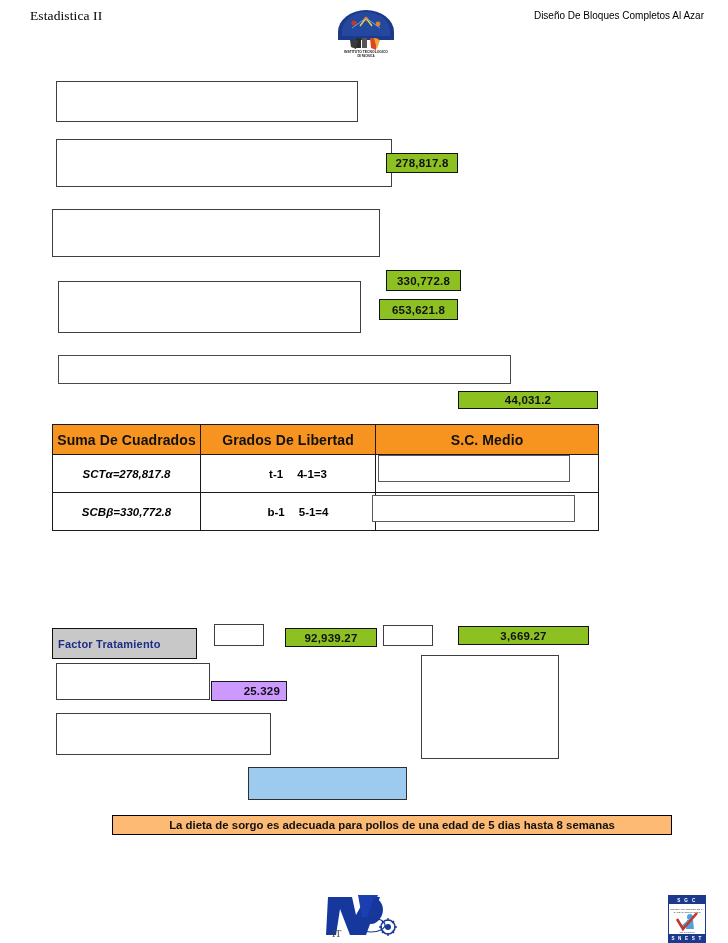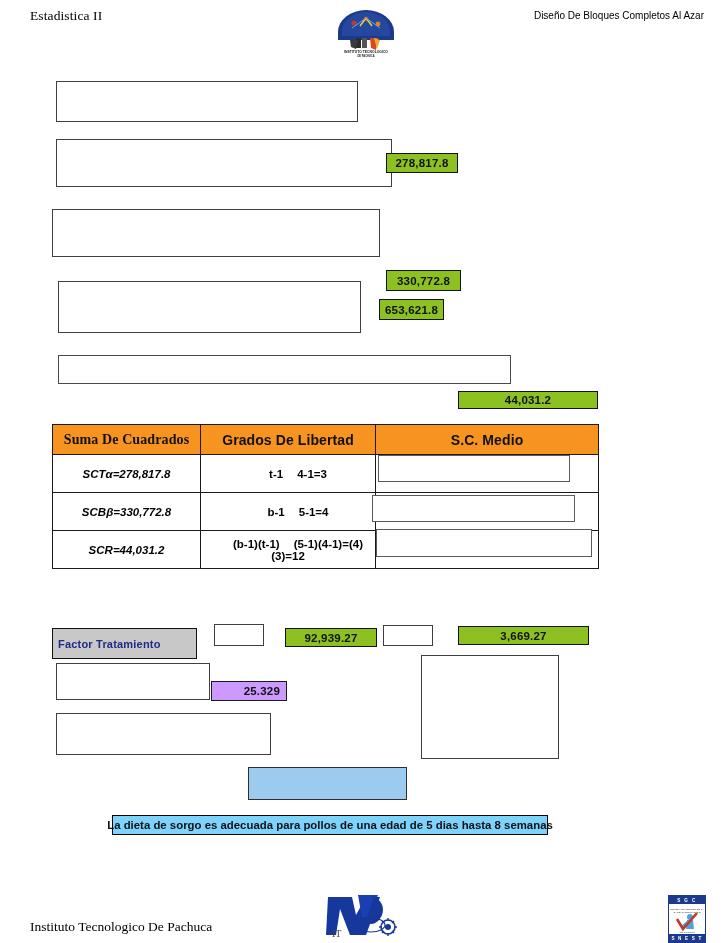--- a/index.html
+++ b/index.html
@@ -111,21 +111,21 @@
     font-weight: bold;
     height: 30px;
     letter-spacing: .1px;
   }
   .anova td {
     height: 38px;
     background: #ffffff;
     font-size: 11.5px;
     font-weight: bold;
   }
-  .col-sc  { width: 148px; font-family: Liberation Serif, serif; }
+  .col-sc  { width: 148px; }
   .col-gl  { width: 175px; }
   .col-scm { width: 223px; }
 
   .sc-cell { font-style: italic; font-weight: bold; font-size: 11.6px; }
   .sc-cell .nm { font-style: italic; }
   .gl-cell { font-weight: bold; font-size: 11.6px; }
   .gl-cell .g1 { margin-right: 14px; padding-left: 20px; }
 
   
   .scm-cell { position: relative; background:#fff; }
@@ -133,22 +133,22 @@
     position: absolute;
     background: #ffffff;
     border: 1.3px solid #5a5a5a;
     box-sizing: border-box;
   }
 
   
   .banner {
     position: absolute;
     left: 112px; top: 815px;
-    width: 436px; height: 20px;
-    background: #7dd3fc;
+    width: 560px; height: 20px;
+    background: #fdba74;
     border: 1.7px solid #000000;
     box-sizing: border-box;
     display: flex;
     align-items: center;
     justify-content: center;
     font-size: 11.4px;
     font-weight: bold;
     color: #111;
     white-space: nowrap;
   }
@@ -203,21 +203,21 @@
 
   <div class="box" style="left:56px; top:81px; width:302px; height:41px;"></div>
 
   <div class="box" style="left:56px; top:139px; width:336px; height:48px;"></div>
   <div class="chip" style="left:386px; top:153px; width:72px; height:20px;">278,817.8</div>
 
   <div class="box" style="left:52px; top:209px; width:328px; height:48px;"></div>
   <div class="chip" style="left:386px; top:226px; width:75px; height:21px;margin-top:44px;">330,772.8</div>
 
   <div class="box" style="left:58px; top:281px; width:303px; height:52px;"></div>
-  <div class="chip" style="left:379px; top:299px; width:65px; height:21px;">653,621.8</div>
+  <div class="chip" style="left:379px; top:299px; width:79px; height:21px;">653,621.8</div>
 
   <div class="box thin" style="left:58px; top:355px; width:453px; height:29px;"></div>
   <div class="chip" style="left:458px; top:391px; width:140px; height:18px;">44,031.2</div>
 
   <table class="anova">
     <thead>
       <tr>
         <th class="col-sc">Suma De Cuadrados</th>
         <th class="col-gl">Grados De Libertad</th>
         <th class="col-scm">S.C. Medio</th>
@@ -239,52 +239,40 @@
         <td class="sc-cell">
           <span class="nm">SCB</span><span>β</span><span>=330,772.8</span>
         </td>
         <td class="gl-cell">
           <span class="g1">b-1</span><span>5-1=4</span>
         </td>
         <td class="scm-cell">
           <div class="scm-inner" style="left:-4px; top:2px; width:203px; height:27px;"></div>
         </td>
       </tr>
-      <tr>
-        <td class="sc-cell">
-          <span class="nm">SCR</span><span></span><span>=44,031.2</span>
-        </td>
-        <td class="gl-cell">
-          <span class="g1">(b-1)(t-1)</span><span>(5-1)(4-1)=(4)(3)=12</span>
-        </td>
-        <td class="scm-cell">
-          <div class="scm-inner" style="left:0px; top:-2px; width:216px; height:28px;"></div>
-        </td>
-      </tr>
     </tbody>
   </table>
 
   <div class="chip grey" style="left:52px; top:628px; width:145px; height:31px; font-size:11px;">Factor Tratamiento</div>
   <div class="box" style="left:214px; top:624px; width:50px; height:22px;"></div>
   <div class="chip" style="left:285px; top:628px; width:92px; height:19px;">92,939.27</div>
   <div class="box" style="left:383px; top:625px; width:50px; height:21px;"></div>
   <div class="chip" style="left:458px; top:626px; width:131px; height:19px;">3,669.27</div>
 
   <div class="box" style="left:56px; top:663px; width:154px; height:37px;"></div>
   <div class="chip purple" style="left:211px; top:681px; width:76px; height:20px;">25.329</div>
 
   <div class="box" style="left:56px; top:713px; width:215px; height:42px;"></div>
 
   <div class="box" style="left:421px; top:655px; width:138px; height:104px;"></div>
 
   <div class="chip blue-plain" style="left:248px; top:767px; width:159px; height:33px;"></div>
 
   <div class="banner">La dieta de sorgo es adecuada para pollos de una edad de 5 dias hasta 8 semanas</div>
 
-  <div class="ftr-left">Instituto Tecnologico De Pachuca</div>
 
   <div class="ftr-logo">
     <svg viewBox="0 0 86 56" width="86" height="56" aria-hidden="true">
       <path d="M6 10 L30 10 L34 28 L44 10 L58 10 L44 48 L28 48 L18 22 L14 48 L4 48 Z" fill="#16379B"></path>
       <path d="M36 8 L56 8 L48 30 L40 30 Z" fill="#1B3FB0"></path>
       <path d="M52 10 C62 14 64 26 56 34 C52 38 46 38 44 34" fill="#16379B"></path>
       <ellipse cx="49" cy="38" rx="14" ry="7" fill="none" stroke="#16379B" stroke-width="1.2"></ellipse>
       <circle cx="66" cy="40" r="7" fill="none" stroke="#16379B" stroke-width="1.6"></circle>
       <circle cx="66" cy="40" r="3" fill="#16379B"></circle>
       <g stroke="#16379B" stroke-width="1.4">

